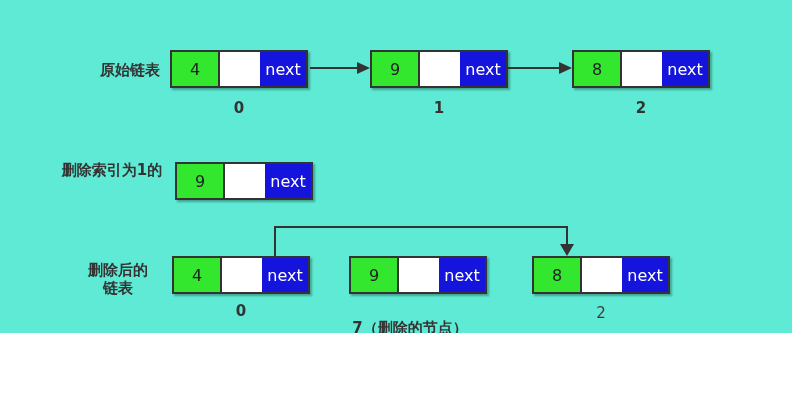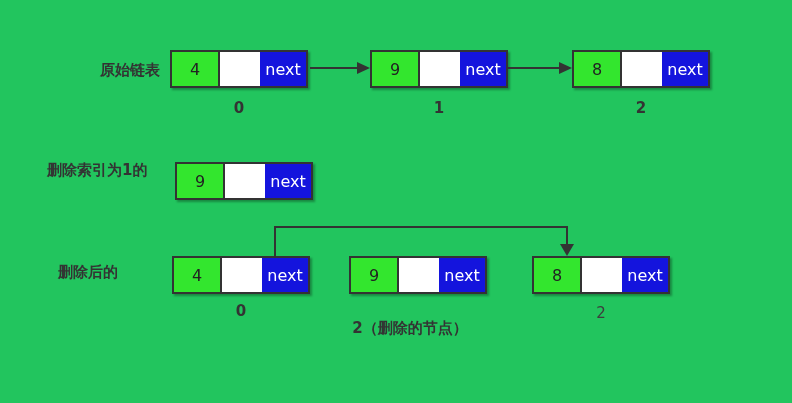--- a/index.html
+++ b/index.html
@@ -1,35 +1,35 @@
 <!DOCTYPE html>
 <html style="--value-bg: #33e62e; --next-bg: #1414dd; --stroke: #333333; --next-text: #ffffff;"><head>
 <meta charset="utf-8">
 <style>
   html,body { margin:0; padding:0; background:#ffffff; }
   .canvas {
-    position:relative; width:792px; height:403px; background:#22c55e;
+    position:relative; width:792px; height:333px; background:#5eead4;
     font-family:"DejaVu Sans","Liberation Sans",sans-serif; overflow:hidden;
   }
   
   .node {
     position:absolute; display:flex; width:138px; height:38px;
     border:2px solid var(--stroke,#333); box-sizing:border-box;
     box-shadow:2px 2px 2px rgba(0,0,0,.30); background:#fff;
   }
   .cell {
     flex:1; display:flex; align-items:center; justify-content:center;
     font-size:16px;
   }
   .cell.value { background:var(--value-bg,#33e62e); color:#222; border-right:2px solid var(--stroke,#333); }
   .cell.next  { background:var(--next-bg,#1414dd); color:#fff;margin-left:40px; }
   
   .row-label {
     position:absolute; color:#333; font-weight:bold; font-size:15px;
-    line-height:18px; text-align:left; white-space:nowrap;
+    line-height:18px; text-align:center; white-space:nowrap;
   }
   .row-label.right { text-align:right; }
   .idx {
     position:absolute; color:#333; font-weight:bold; font-size:15px;
     text-align:center; white-space:nowrap;
   }
   .idx.light { font-weight:normal; color:#3d3d3d; }
   
   .harrow { position:absolute; height:2px; background:var(--stroke,#333); }
   .harrow::after {
@@ -74,22 +74,23 @@
 
   <div class="row-label" style="left:47px; top:161px; width:130px;">
     <div>删除索引为1的</div>
   </div>
 
   <div class="node" style="left:175px; top:162px;">
     <div class="cell value">9</div>
     <div class="cell next">next</div>
   </div>
 
-  <div class="row-label" style="left:58px; top:263px; width:120px;">
+  <div class="row-label" style="left:58px; top:263px; width:120px;font-family:Liberation Mono, monospace;">
     <div>删除后的</div>
+    <div>链表</div>
   </div>
 
   <div class="vline" style="left:274px; top:226px; height:30px;"></div>
   <div class="hline" style="left:274px; top:226px; width:294px;"></div>
   <div class="vline" style="left:566px; top:226px; height:20px;"></div>
   <div class="down-head" style="left:560px; top:244px;"></div>
 
   <div class="node" style="left:172px; top:256px;">
     <div class="cell value">4</div>
     <div class="cell next">next</div>
@@ -97,16 +98,16 @@
   <div class="node" style="left:349px; top:256px;">
     <div class="cell value">9</div>
     <div class="cell next">next</div>
   </div>
   <div class="node" style="left:532px; top:256px;">
     <div class="cell value">8</div>
     <div class="cell next">next</div>
   </div>
 
   <div class="idx" style="left:172px; top:302px; width:138px;">0</div>
-  <div class="idx" style="left:288px; top:319px; width:244px;">2（删除的节点）</div>
+  <div class="idx" style="left:288px; top:319px; width:244px;">7（删除的节点）</div>
   <div class="idx light" style="left:532px; top:304px; width:138px;">2</div>
 
 </div>
 
 </body></html>

